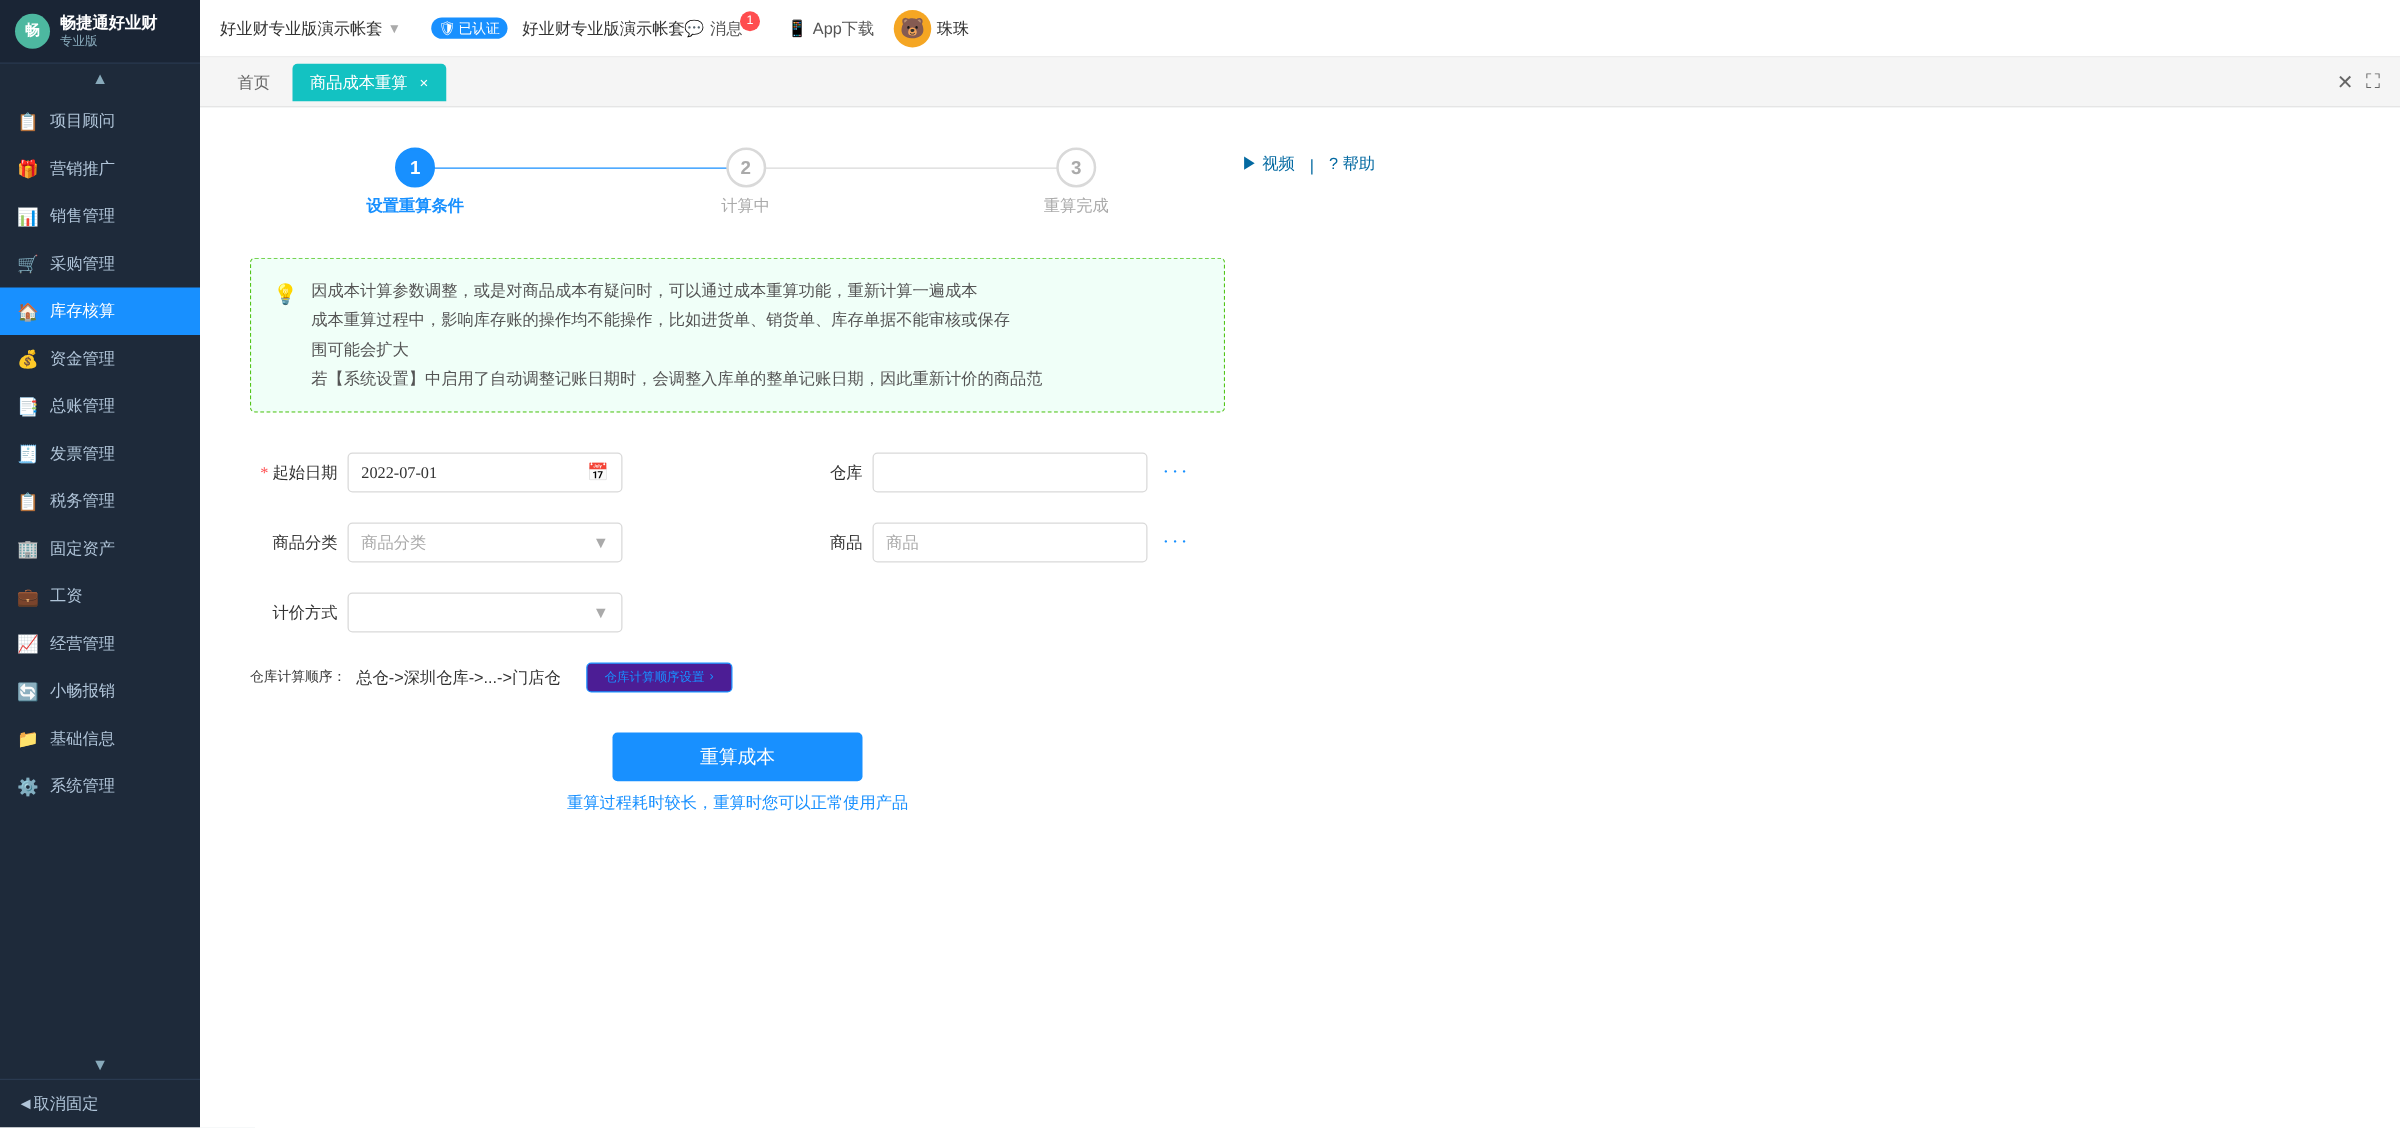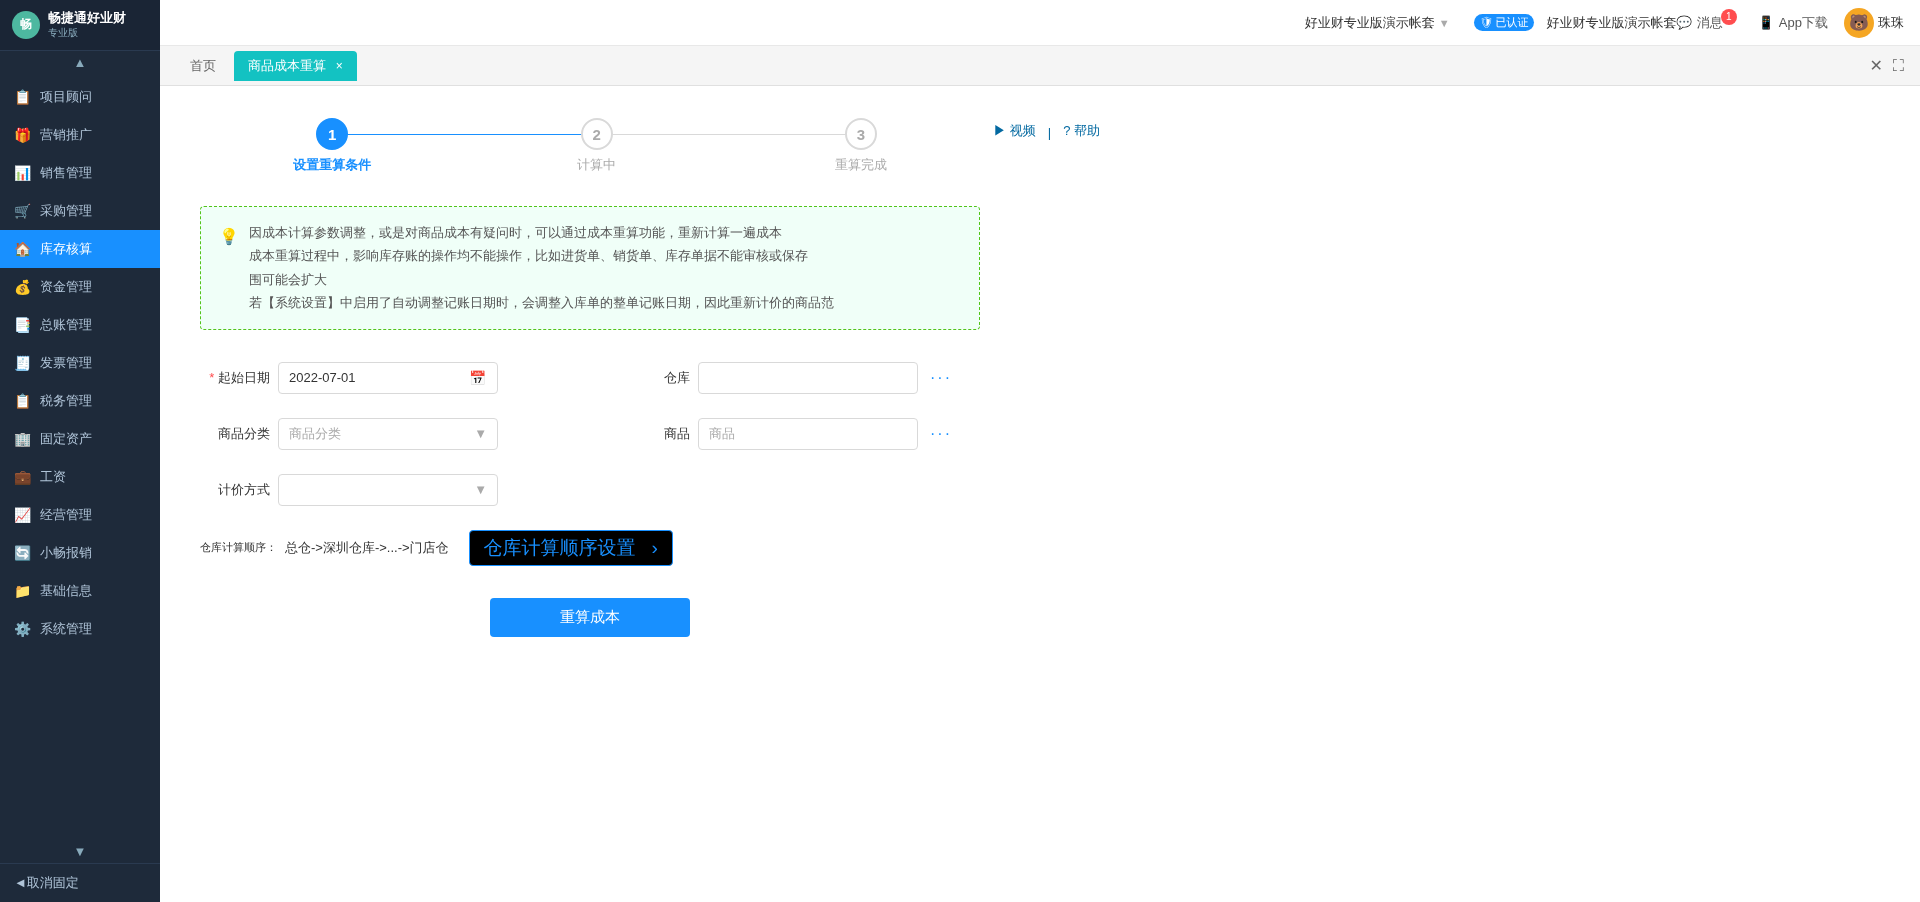--- a/index.html
+++ b/index.html
@@ -68,21 +68,21 @@
     }
 
     
     .topbar {
       background: white;
       height: 46px;
       display: flex;
       align-items: center;
       padding: 0 16px;
       border-bottom: 1px solid #e8e8e8;
-      justify-content: flex-end;
+      justify-content: flex-start;
     }
     .topbar-left { display: flex; align-items: center; gap: 8px; }
     .topbar-select {
       display: flex; align-items: center; gap: 4px;
       color: #333; font-size: 13px; cursor: pointer;
     }
     .topbar-select .arrow { color: #aaa; font-size: 11px; }
     .topbar-verified {
       display: flex; align-items: center; gap: 4px;
       color: #1890ff; font-size: 12px;
@@ -210,20 +210,21 @@
 
     
     .form-section {
       max-width: 780px;
     }
     .form-row {
       display: flex;
       align-items: center;
       margin-bottom: 24px;
       gap: 0;
+      font-family: Liberation Serif, serif;
     }
     .form-field {
       display: flex;
       align-items: center;
       flex: 1;
       gap: 8px;
     }
     .form-label {
       font-size: 13px;
       color: #333;
@@ -286,30 +287,30 @@
     
     .warehouse-row {
       display: flex;
       align-items: center;
       margin-bottom: 24px;
       gap: 8px;
     }
     .warehouse-label { font-size: 11px; color: #333; }
     .warehouse-value { font-size: 13px; color: #333; }
     .warehouse-btn {
-      background: #000000;
+      background: #4c1d95;
       border: 1px solid #1890ff;
       color: #1890ff;
       border-radius: 4px;
       padding: 4px 14px;
-      font-size: 19px;
-      cursor: pointer;
-      display: flex;
-      align-items: center;
-      gap: 16px;
+      font-size: 10px;
+      cursor: pointer;
+      display: flex;
+      align-items: center;
+      gap: 4px;
       margin-left: 12px;
     }
 
     
     .submit-section {
       text-align: center;
       margin-top: 32px;
     }
     .submit-btn {
       background: #1890ff;
@@ -548,16 +549,17 @@
           <span>›</span>
         </button>
       </div>
 
     </div>
 
     <div class="submit-section" style="max-width: 780px;">
       <button class="submit-btn">
         <span>重算成本</span>
       </button>
+      <div class="submit-hint">重算过程耗时较长，重算时您可以正常使用产品</div>
     </div>
 
   </div>
 </div>
 
 </body></html>

